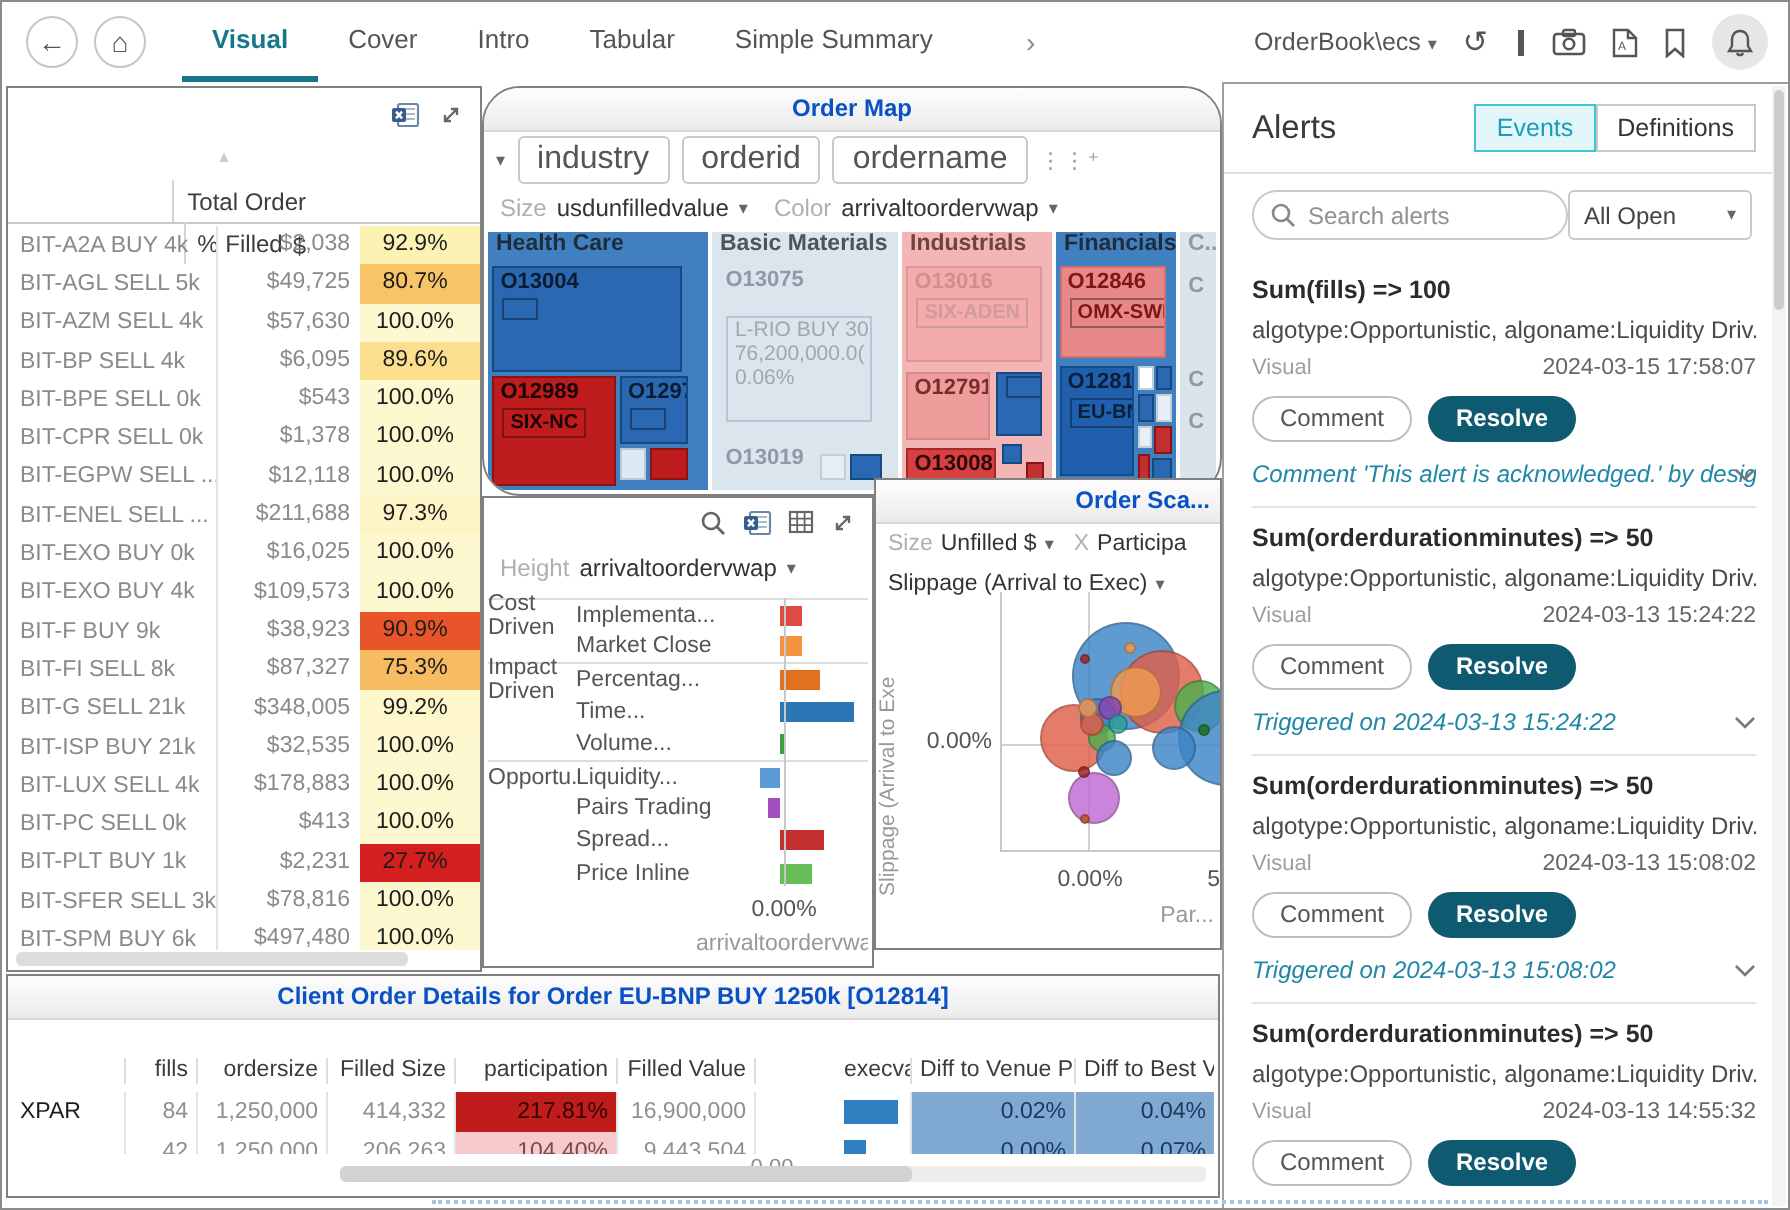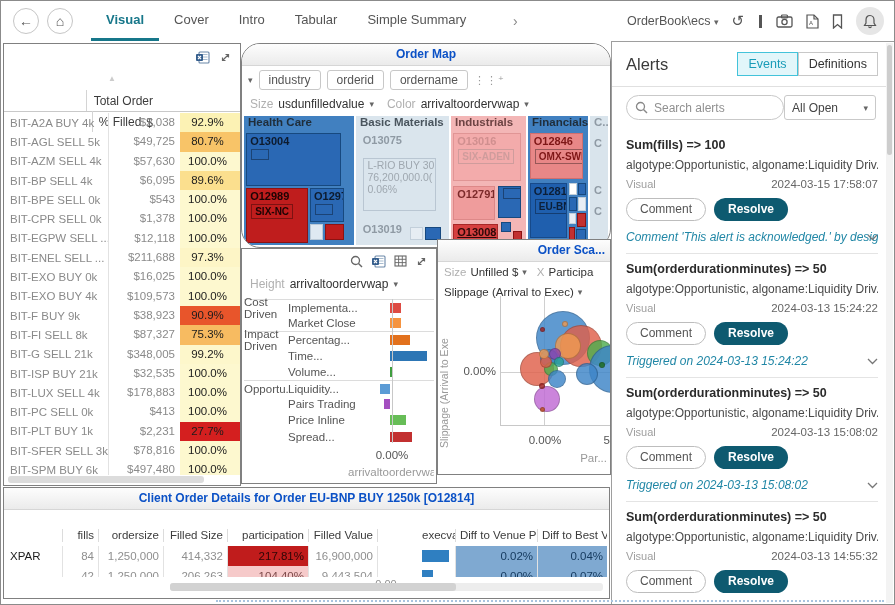--- a/index.html
+++ b/index.html
@@ -38,21 +38,21 @@
   .orow { display:flex; height:19.3px; align-items:center; font-size:11.5px; }
   .c-name  { width:104px; padding-left:6px; color:#8a8a8a; white-space:nowrap; overflow:hidden; }
   .c-total { width:72px; text-align:right; padding-right:5px; color:#8a8a8a; border-left:1px solid #e2e2e2; height:100%; line-height:19.3px; }
   .c-fill  { width:60px; text-align:center; padding-right:5px; color:#1c1c1c; height:100%; line-height:19.3px; }
   .o-head .c-total, .o-head .c-fill { color:#3c3c3c; border-left:1px solid #d4d4d4; line-height:22px; }
   .o-hscroll { position:absolute; left:4px; bottom:2px; width:196px; height:7px; background:#dcdcdc; border-radius:3px; }
 
   
   .map-panel { left:240px; top:42px; width:370px; height:205px;border-radius:19px; }
   .crumb-row { height:28px; display:flex; align-items:center; gap:6px; padding-left:6px; }
-  .chip { border:1px solid #c8c8c8; border-radius:3px; padding:2px 9px; color:#555; font-size:12px; background:#fff; }
+  .chip { border:1px solid #c8c8c8; border-radius:3px; padding:2px 9px; color:#555; font-size:16px; background:#fff; }
   .add-dots { color:#9a9a9a; font-size:11px; letter-spacing:1px; }
   .size-row { height:20px; display:flex; align-items:center; gap:5px; padding-left:8px; font-size:12px; }
   #treemap { position:absolute; left:2px; top:72px; right:2px; bottom:2px; display:flex; gap:2px; }
   .sector { position:relative; height:100%; overflow:hidden; }
   .sector-h { height:15px; font-size:11.5px; font-weight:bold; padding-left:4px; white-space:nowrap; overflow:hidden; }
   .sector-body { position:absolute; left:0; top:15px; right:0; bottom:0; }
   .tblock { position:absolute; overflow:hidden; font-size:11px; font-weight:bold; }
   .tblock .blabel { padding:1px 3px; white-space:nowrap; }
   .tblock .bsub { border:1px solid rgba(0,0,0,.35); margin:1px 4px; font-size:10px; padding:1px 3px; width:fit-content;
                   min-width:18px; min-height:11px; white-space:nowrap; }
@@ -405,21 +405,21 @@
               <div class="blabel" style="color: rgb(208, 143, 143);">O13016</div>
               <div class="bsub" style="color: rgb(207, 156, 156); border-color: rgb(207, 156, 156);">SIX-ADEN</div>
             </div>
             <div class="tblock" style="left: 3%; top: 48%; width: 55%; height: 30%; background: rgb(239, 156, 156); border: 1px solid rgb(221, 136, 136);">
               <div class="blabel" style="color: rgb(124, 42, 42);">O12791</div>
             </div>
             <div class="tblock" style="left: 62%; top: 48%; width: 31%; height: 28%; background: rgb(42, 104, 180); border: 1px solid rgb(23, 73, 127);">
               <div class="bsub" style="color: rgb(34, 34, 34);"> </div>
             </div>
             <div class="tblock" style="left: 3%; top: 82%; width: 60%; height: 16%; background: rgb(214, 64, 64); border: 1px solid rgb(168, 40, 40);">
-              <div class="blabel" style="color: rgb(46, 8, 8); text-decoration: underline;">O13008</div>
+              <div class="blabel" style="color: rgb(46, 8, 8);">O13008</div>
             </div>
             <div class="tblock" style="left: 66%; top: 80%; width: 14%; height: 9%; background: rgb(42, 104, 180); border: 1px solid rgb(23, 73, 127);"></div>
             <div class="tblock" style="left: 82%; top: 88%; width: 12%; height: 10%; background: rgb(194, 48, 48); border: 1px solid rgb(141, 18, 18);"></div>
           </div>
         </div>
         <div class="sector" style="background: rgb(65, 128, 192); flex: 0 0 60px;">
           <div class="sector-h" style="color: rgb(31, 45, 58);">Financials</div>
           <div class="sector-body">
             <div class="tblock" style="left: 3%; top: 2%; width: 88%; height: 40%; background: rgb(232, 135, 135); border: 1px solid rgb(207, 111, 111);">
               <div class="blabel" style="color: rgb(126, 22, 22);">O12846</div>
@@ -536,30 +536,30 @@
         </div>
         <div class="brow">
           <div class="bgroup"></div>
           <div class="blab">Pairs Trading</div>
           <div class="btrack">
             <div class="bbar" style="width: 6px; left: 18px; background: rgb(164, 79, 192);"></div>
           </div>
         </div>
         <div class="brow">
           <div class="bgroup"></div>
-          <div class="blab">Price Inline</div>
-          <div class="btrack">
-            <div class="bbar" style="width: 16px; left: 24px; background: rgb(103, 189, 87);"></div>
+          <div class="blab">Spread...</div>
+          <div class="btrack">
+            <div class="bbar" style="width: 22px; left: 24px; background: rgb(194, 48, 48);"></div>
           </div>
         </div>
         <div class="brow">
           <div class="bgroup"></div>
-          <div class="blab">Spread...</div>
-          <div class="btrack">
-            <div class="bbar" style="width: 22px; left: 24px; background: rgb(194, 48, 48);"></div>
+          <div class="blab">Price Inline</div>
+          <div class="btrack">
+            <div class="bbar" style="width: 16px; left: 24px; background: rgb(103, 189, 87);"></div>
           </div>
         </div>
         <div id="bar-zeroline"></div>
       </div>
     <div class="b-xtick">0.00%</div>
     <div class="b-xlabel">arrivaltoordervwap</div>
   </div>
 
   <div class="panel scatter-panel">
     <div class="ptitle">Order Sca...</div>

